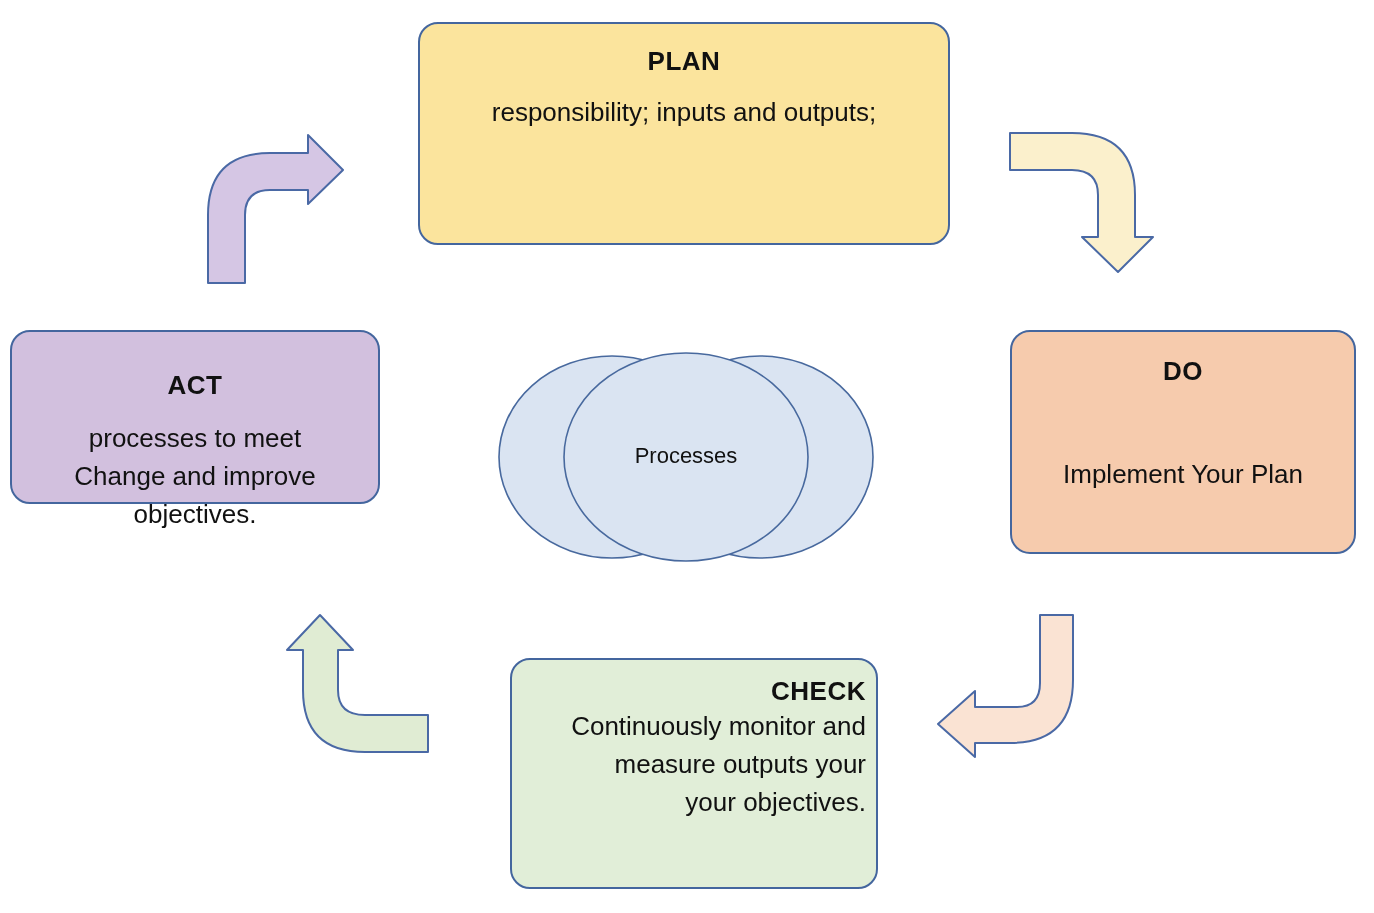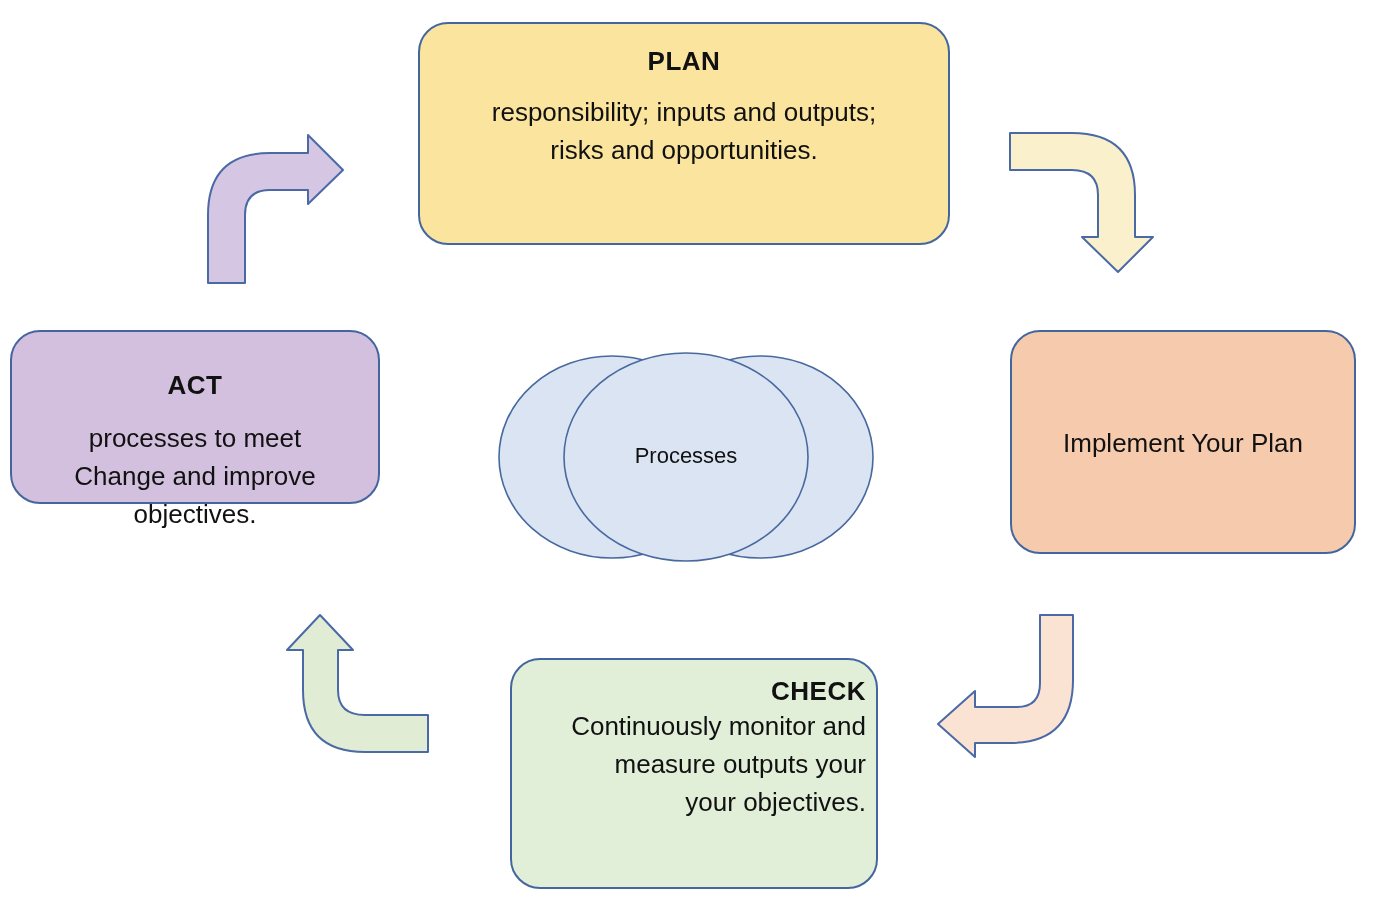--- a/index.html
+++ b/index.html
@@ -17,21 +17,21 @@
     left: 0; top: 0;
     width: 1374px; height: 913px;
   }
   .arrow { stroke: #4A69A5; stroke-width: 2; stroke-linejoin: round; }
   .venn  { stroke: #48699E; stroke-width: 1.6; }
 
   .box {
     position: absolute;
     box-sizing: border-box;
     border: 2px solid #44669E;
-    border-radius: 30px;
+    border-radius: 20px;
     text-align: center;
     padding-left: 10px;
     padding-right: 10px;
   }
   .box .title { font-weight: bold; font-size: 26px; letter-spacing: 0.5px; }
   .box .line  { font-size: 26px; line-height: 38px; }
 
   .box-plan  { left: 418px;  top: 22px;  width: 532px; height: 223px; background: #FBE49D; padding-top: 22px; }
   .box-plan .body  { margin-top: 16px; }
 
@@ -69,25 +69,25 @@
 
     <path class="arrow" d="M 1040 615 L 1073 615 L 1073 680 Q 1073 743 1010 743 L 975 743 L 975 757 L 938 724 L 975 691 L 975 707 L 1017 707 Q 1040 707 1040 683 Z" fill="#FAE3D3"></path>
 
     <path class="arrow" d="M 320 615 L 353 650 L 338 650 L 338 690 Q 338 715 365 715 L 428 715 L 428 752 L 365 752 Q 303 752 303 690 L 303 650 L 287 650 Z" fill="#E0ECD3"></path>
   </svg>
 
   <div class="box box-plan">
     <div class="title">PLAN</div>
     <div class="body">
       <div class="line">responsibility; inputs and outputs;</div>
-      <div class="line">risks and opportunities.</div>
     </div>
   </div>
 
   <div class="box box-do">
+    <div class="title">DO</div>
     <div class="body">
       <div class="line">Implement Your Plan</div>
     </div>
   </div>
 
   <div class="box box-act">
     <div class="title">ACT</div>
     <div class="body">
       <div class="line">processes to meet</div>
       <div class="line">Change and improve</div>

